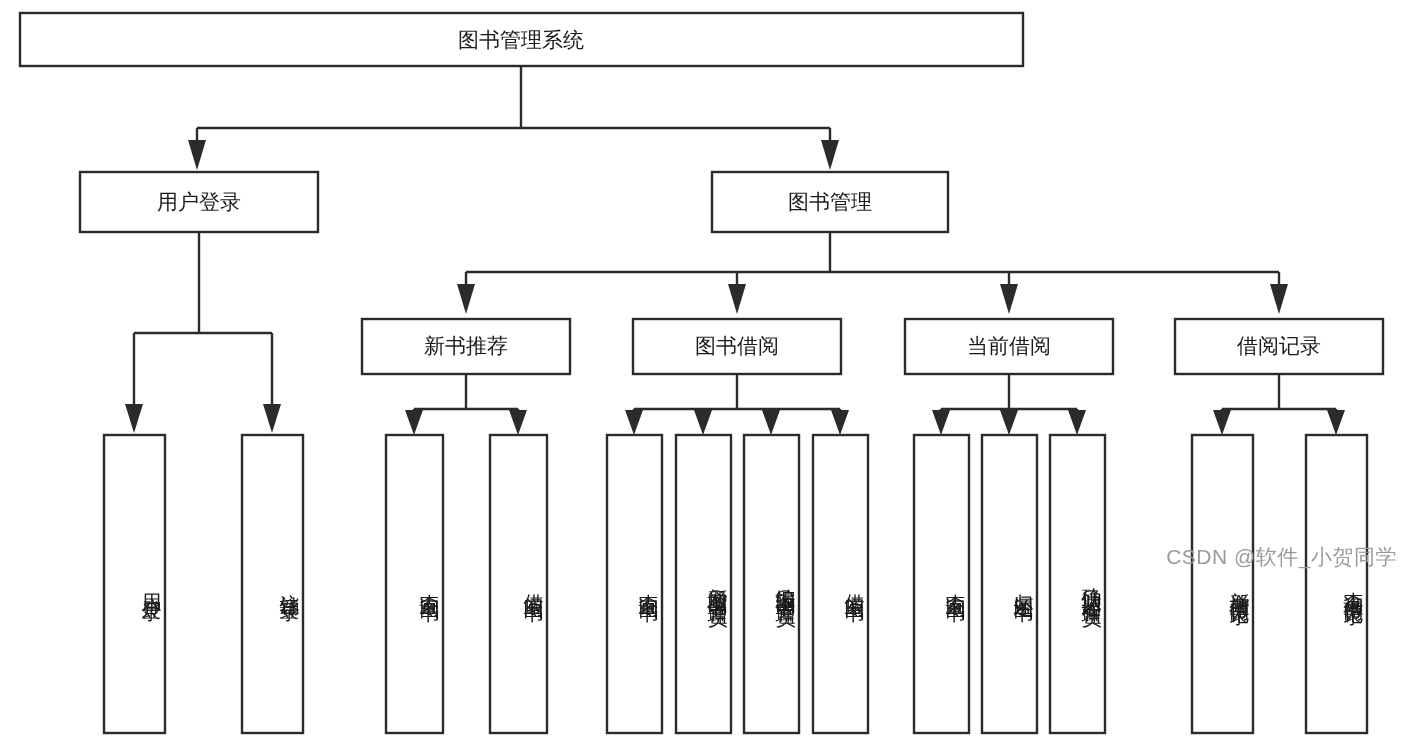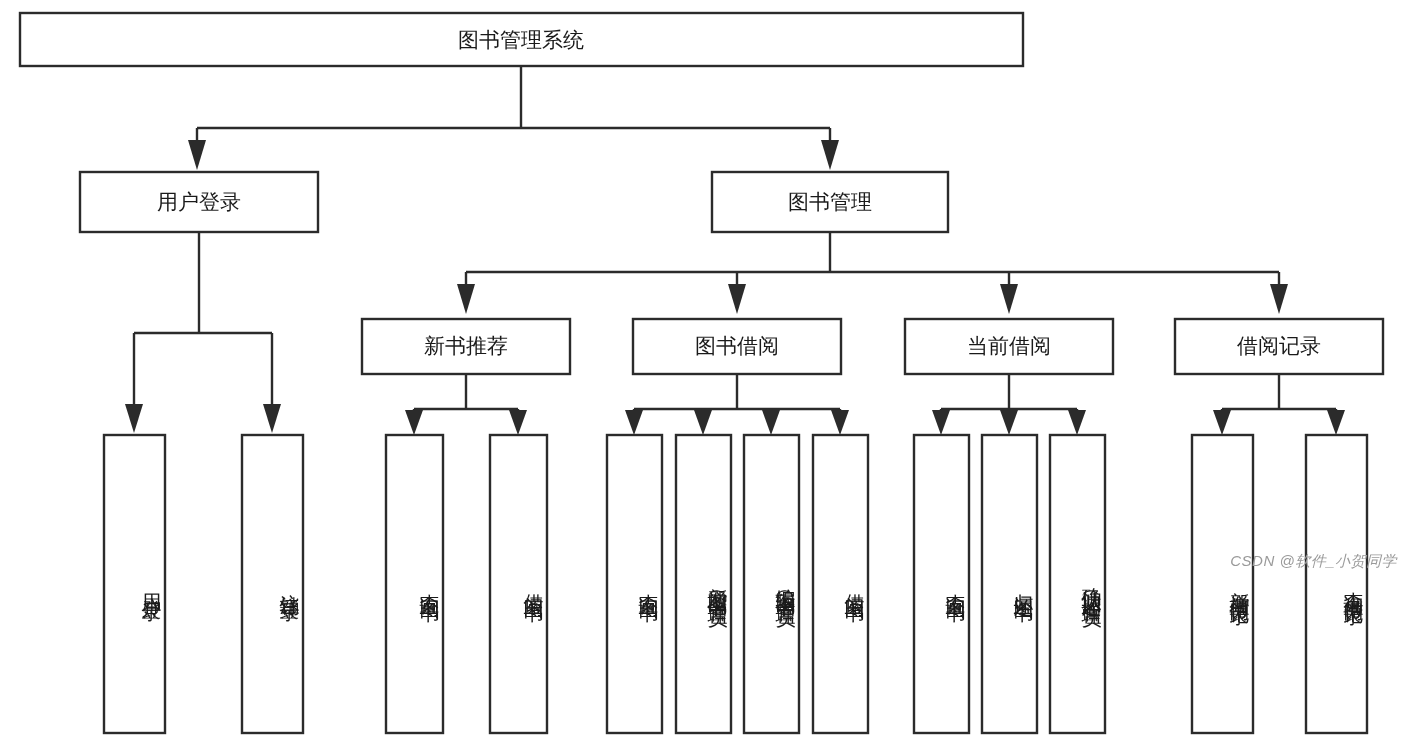--- a/index.html
+++ b/index.html
@@ -62,25 +62,24 @@
     align-items: flex-start;
     justify-content: center;
     white-space: nowrap;
     pointer-events: none;
   }
   .watermark {
     position: absolute;
     right: 8px;
     bottom: 6px;
     font-family: "Liberation Sans", "DejaVu Sans", sans-serif;
-    font-size: 15px;
+    font-size: 21px;
     color: #9a9a9a;
     letter-spacing: 0.5px;
     white-space: nowrap;
-    font-style: italic;
   }
 </style>
 </head>
 <body>
 
 <div id="diagram-root">
 
   <svg id="tree-svg" viewBox="0 0 1405 747">
     <defs></defs>
 

